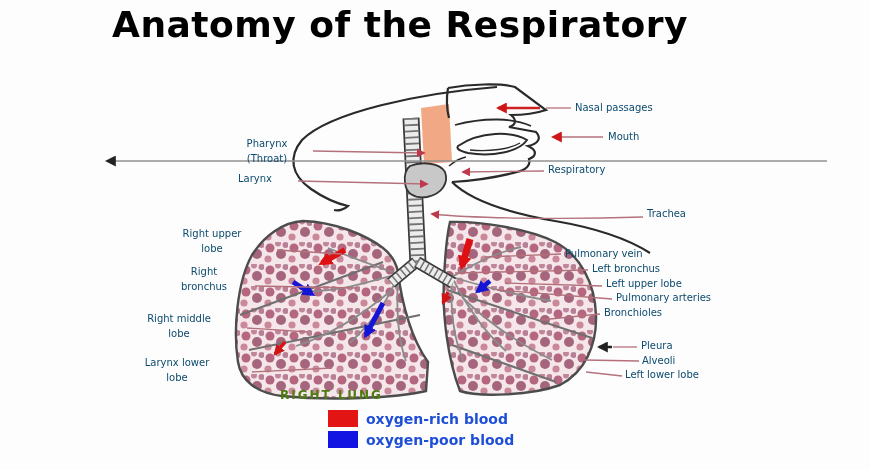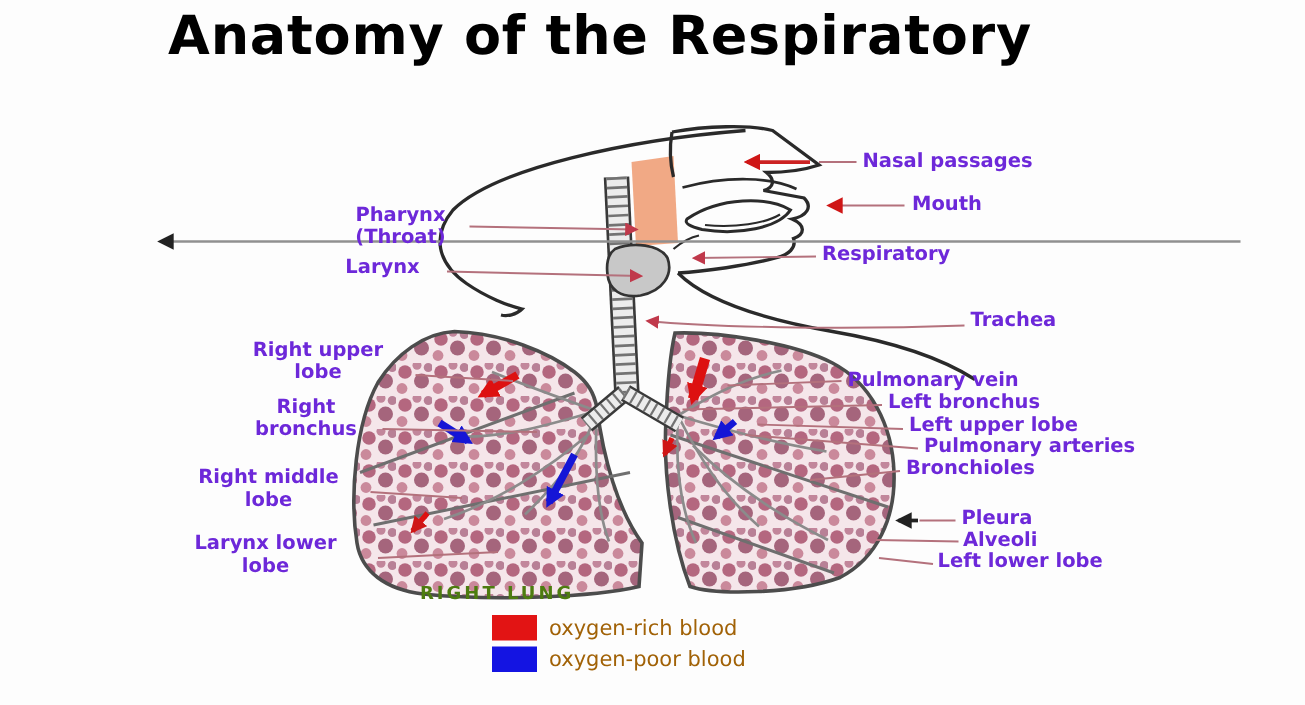--- a/index.html
+++ b/index.html
@@ -2,29 +2,29 @@
 <html><head>
 <meta charset="utf-8">
 <style>
   html,body{margin:0;padding:0;background:#ffffff;}
   .stage{position:relative;width:870px;height:470px;background:#fdfdfd;overflow:hidden;
          font-family:"DejaVu Sans", sans-serif;}
   .diagram-svg{position:absolute;left:0;top:0;width:870px;height:470px;}
   .title{position:absolute;top:5px;left:0;width:800px;text-align:center;color:#000000;
          font-weight:bold;font-size:36px;line-height:39px;letter-spacing:.5px;}
   .title span{display:block;}
-  .lbl{position:absolute;color:#6d28d9;font-weight:bold;font-size:13px;line-height:14.5px;
+  .lbl{position:absolute;color:#0c4a6e;font-weight:normal;font-size:10px;line-height:14.5px;
        white-space:pre-line;}
   .lbl.c{text-align:center;}
   .caption{position:absolute;color:#4d7c0f;font-weight:bold;font-size:12px;letter-spacing:2px;}
   .legend-row{position:absolute;display:flex;align-items:center;gap:8px;}
   .swatch{width:30px;height:17px;flex:0 0 auto;}
   .sw-red{background:#e21414;}
   .sw-blue{background:#1414e2;}
-  .legend-label{color:#a16207;font-weight:normal;font-size:14px;}
+  .legend-label{color:#1d4ed8;font-weight:bold;font-size:14px;}
 </style>
 </head>
 <body>
 
 <div class="stage">
 
   <svg class="diagram-svg" viewBox="0 0 870 470">
     <defs>
       <pattern id="alv" width="24" height="22" patternUnits="userSpaceOnUse">
         <rect width="24" height="22" fill="#f5e6ea"></rect>

